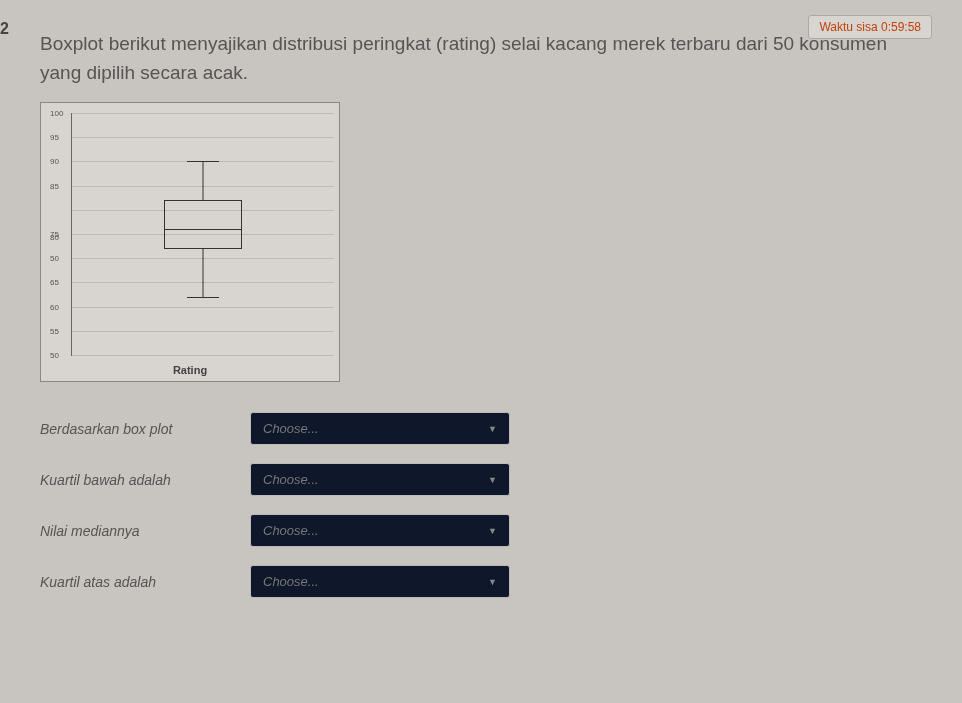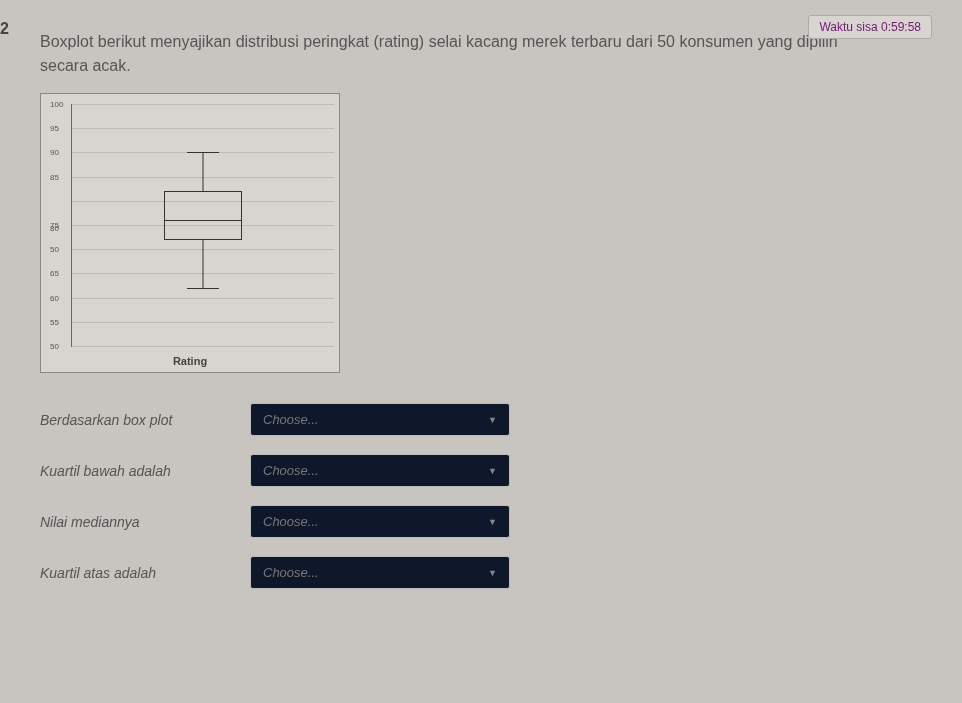--- a/index.html
+++ b/index.html
@@ -24,25 +24,25 @@
     padding: 20px 30px 20px 40px;
   }
   .timer-box {
     position: absolute;
     right: 30px;
     top: 15px;
     background: #d8d4d0;
     border: 1px solid #aaa;
     padding: 4px 10px;
     font-size: 12px;
-    color: #701a75;
+    color: #c2410c;
     border-radius: 3px;
   }
   .question-text {
-    font-size: 16px;
+    font-size: 19px;
     color: #555;
     line-height: 1.5;
     margin-top: 10px;
     margin-bottom: 15px;
     max-width: 850px;
   }
   .chart-box {
     background: #d8d4d0;
     border: 1px solid #888;
     width: 300px;

